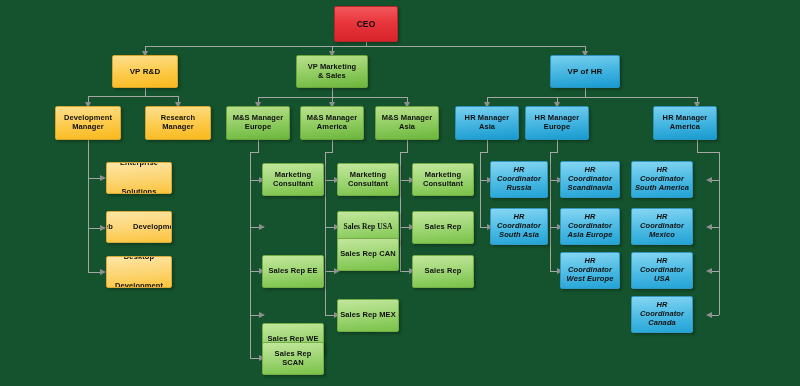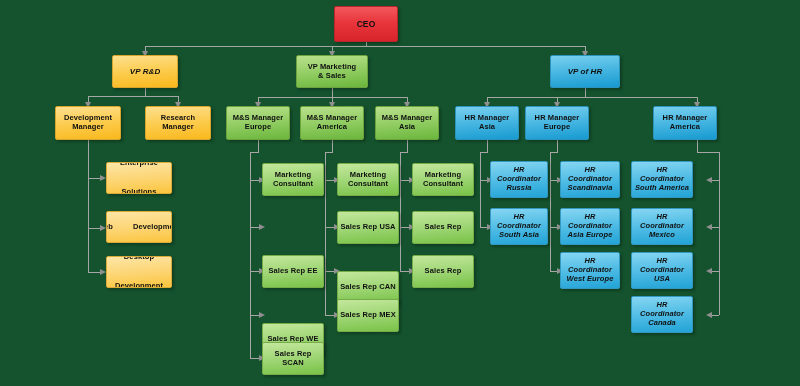--- a/index.html
+++ b/index.html
@@ -73,21 +73,21 @@
   .c-blue{
     background:linear-gradient(175deg,#79d0ef 0%,#43b4e0 52%,#179ad0 100%);
     border-color:#2b93bd;
   }
   .c-blue2{
     background:linear-gradient(175deg,#86d6f2 0%,#4dbbe4 52%,#22a3d6 100%);
     border-color:#3399c2;
     font-style:italic;
   }
   .t11{font-size:8.5px;}
-  .t10{font-size:8px;font-style:italic;}
+  .t10{font-size:8px;}
   .t9{font-size:7.5px;}
 </style>
 </head>
 <body>
 
 <div id="chart">
 
   <svg id="wires" viewBox="0 0 800 386" xmlns="http://www.w3.org/2000/svg">
     <defs>
       <marker id="arr" markerWidth="6" markerHeight="6" refX="3" refY="3" orient="auto">
@@ -248,24 +248,24 @@
   </div>
   <div class="node c-green2 t9" style="left:262px;top:342px;width:62px;height:33px;flex-direction:column;">
     <span>Sales Rep</span>
     <span>SCAN</span>
   </div>
 
   <div class="node c-green2 t9" style="left:337px;top:163px;width:62px;height:33px;flex-direction:column;">
     <span>Marketing</span>
     <span>Consultant</span>
   </div>
-  <div class="node c-green2 t9" style="left:337px;top:211px;width:62px;height:33px;">
+  <div class="node c-green2 t9" style="left:337px;top:211px;width:62px;height:33px;font-family:Liberation Serif, serif;">
     <span>Sales Rep USA</span>
   </div>
-  <div class="node c-green2 t9" style="left:337px;top:271px;width:62px;height:33px;">
+  <div class="node c-green2 t9" style="left:337px;top:238px;width:62px;height:33px;">
     <span>Sales Rep CAN</span>
   </div>
   <div class="node c-green2 t9" style="left:337px;top:299px;width:62px;height:33px;">
     <span>Sales Rep MEX</span>
   </div>
 
   <div class="node c-green2 t9" style="left:412px;top:163px;width:62px;height:33px;flex-direction:column;">
     <span>Marketing</span>
     <span>Consultant</span>
   </div>

